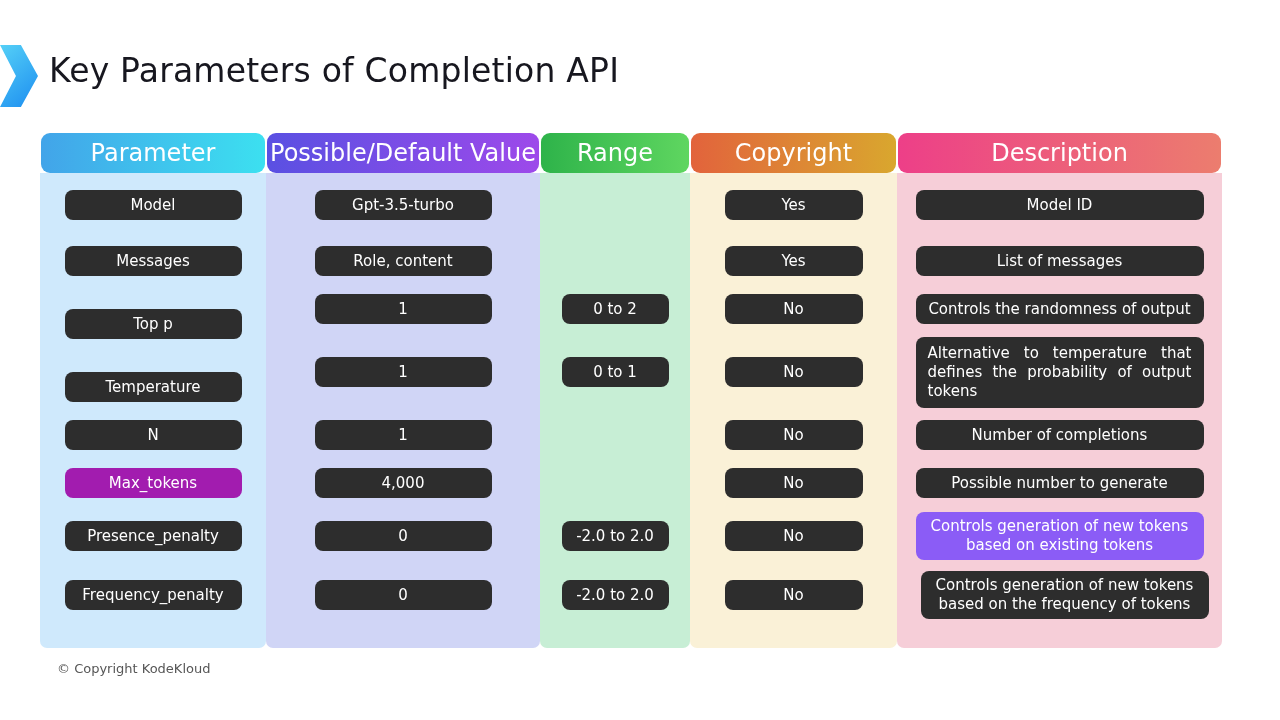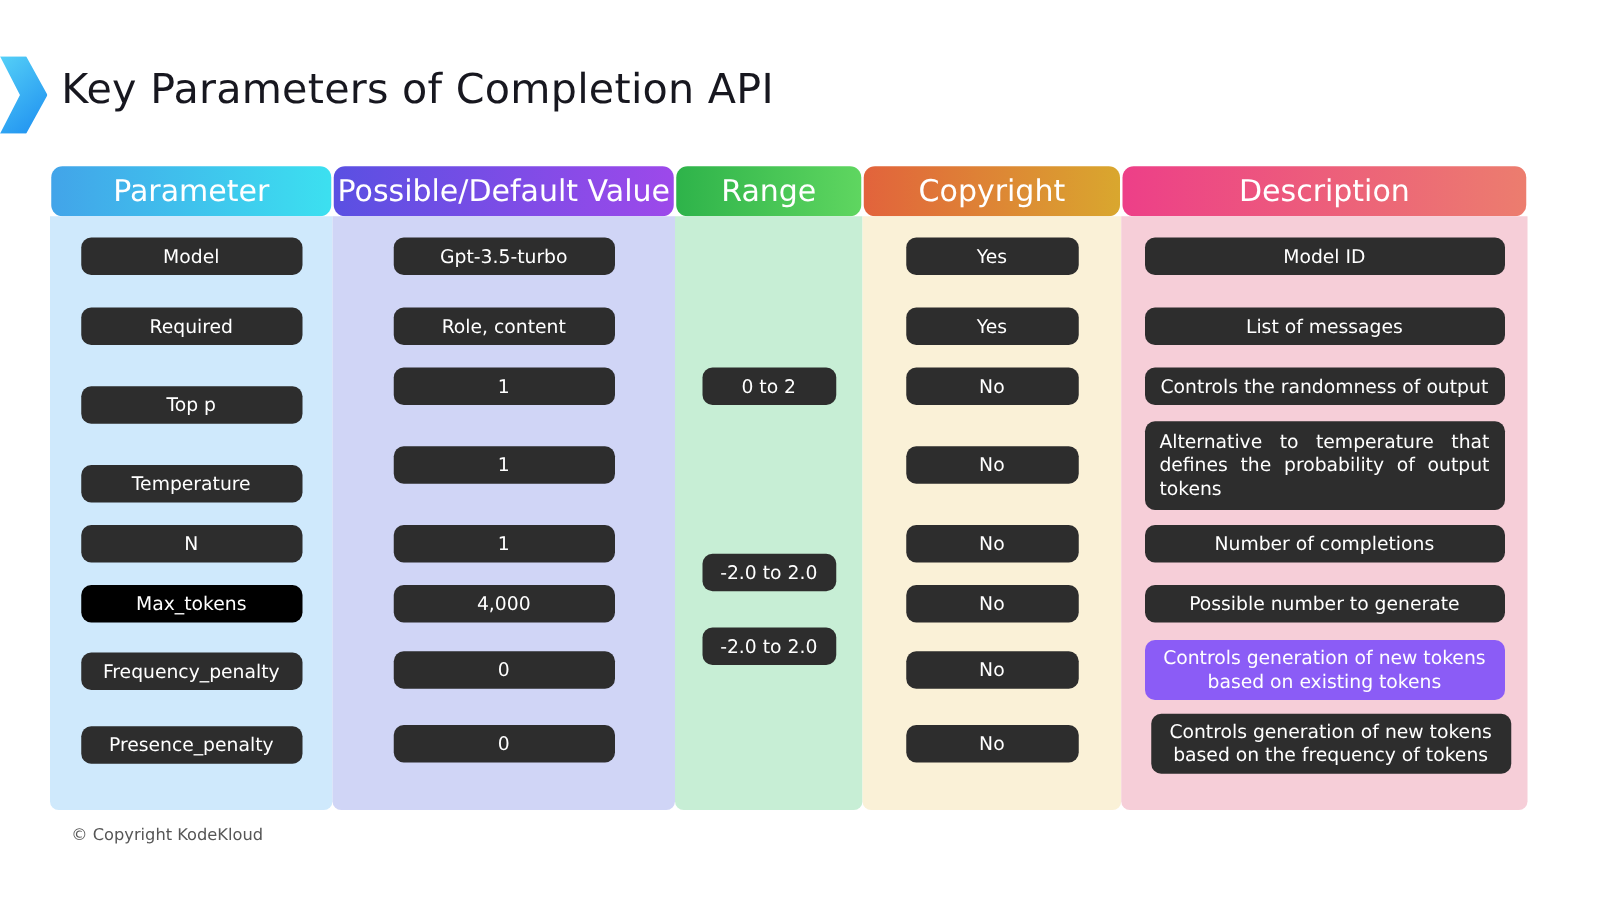--- a/index.html
+++ b/index.html
@@ -45,39 +45,39 @@
   </div>
 
   <div class="table">
       <div class="col" style="width: 226px;">
         <div class="col-header" style="background: linear-gradient(90deg, rgb(66, 164, 233), rgb(60, 224, 240));">Parameter</div>
         <div class="col-body" style="background: rgb(207, 233, 252);">
           <div class="slot" style="height: 64px;">
             <div class="pill pill-parameter" style="background: rgb(45, 45, 45); color: rgb(255, 255, 255);">Model</div>
           </div>
           <div class="slot" style="height: 48px;">
-            <div class="pill pill-parameter" style="background: rgb(45, 45, 45); color: rgb(255, 255, 255);">Required</div>
+            <div class="pill pill-parameter" style="background: rgb(45, 45, 45); color: rgb(255, 255, 255);">Messages</div>
           </div>
           <div class="slot" style="height: 78px;">
             <div class="pill pill-parameter" style="background: rgb(45, 45, 45); color: rgb(255, 255, 255);">Top p</div>
           </div>
           <div class="slot" style="height: 48px;">
             <div class="pill pill-parameter" style="background: rgb(45, 45, 45); color: rgb(255, 255, 255);">Temperature</div>
           </div>
           <div class="slot" style="height: 48px;">
             <div class="pill pill-parameter" style="background: rgb(45, 45, 45); color: rgb(255, 255, 255);">N</div>
           </div>
           <div class="slot" style="height: 48px;">
-            <div class="pill pill-parameter" style="background: #000000; color: rgb(255, 255, 255);">Max_tokens</div>
+            <div class="pill pill-parameter" style="background: #a21caf; color: rgb(255, 255, 255);">Max_tokens</div>
+          </div>
+          <div class="slot" style="height: 58px;">
+            <div class="pill pill-parameter" style="background: rgb(45, 45, 45); color: rgb(255, 255, 255);">Presence_penalty</div>
           </div>
           <div class="slot" style="height: 60px;">
             <div class="pill pill-parameter" style="background: rgb(45, 45, 45); color: rgb(255, 255, 255);">Frequency_penalty</div>
-          </div>
-          <div class="slot" style="height: 58px;">
-            <div class="pill pill-parameter" style="background: rgb(45, 45, 45); color: rgb(255, 255, 255);">Presence_penalty</div>
           </div>
         </div>
       </div>
       <div class="col" style="width: 274px;">
         <div class="col-header" style="background: linear-gradient(90deg, rgb(90, 80, 226), rgb(157, 73, 234));">Possible/Default Value</div>
         <div class="col-body" style="background: rgb(208, 213, 246);">
           <div class="slot" style="height: 64px;">
             <div class="pill pill-value" style="background: rgb(45, 45, 45); color: rgb(255, 255, 255);">Gpt-3.5-turbo</div>
           </div>
           <div class="slot" style="height: 48px;">
@@ -103,20 +103,23 @@
           </div>
         </div>
       </div>
       <div class="col" style="width: 150px;">
         <div class="col-header" style="background: linear-gradient(90deg, rgb(46, 179, 74), rgb(95, 214, 96));">Range</div>
         <div class="col-body" style="background: rgb(199, 238, 213);">
           <div class="slot" style="height: 64px;"></div>
           <div class="slot" style="height: 48px;"></div>
           <div class="slot" style="height: 48px;">
             <div class="pill pill-range" style="background: rgb(45, 45, 45); color: rgb(255, 255, 255);">0 to 2</div>
+          </div>
+          <div class="slot" style="height: 78px;">
+            <div class="pill pill-range" style="background: rgb(45, 45, 45); color: rgb(255, 255, 255);">0 to 1</div>
           </div>
           <div class="slot" style="height: 48px;"></div>
           <div class="slot" style="height: 48px;"></div>
           <div class="slot" style="height: 58px;">
             <div class="pill pill-range" style="background: rgb(45, 45, 45); color: rgb(255, 255, 255);">-2.0 to 2.0</div>
           </div>
           <div class="slot" style="height: 60px;">
             <div class="pill pill-range" style="background: rgb(45, 45, 45); color: rgb(255, 255, 255);">-2.0 to 2.0</div>
           </div>
         </div>

